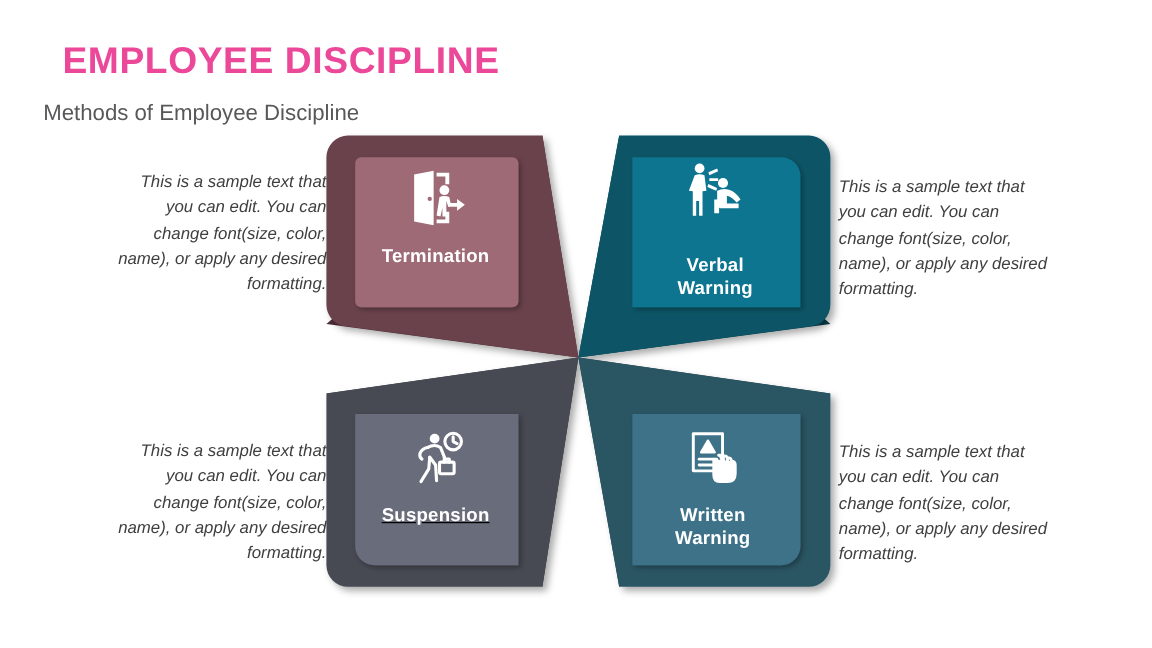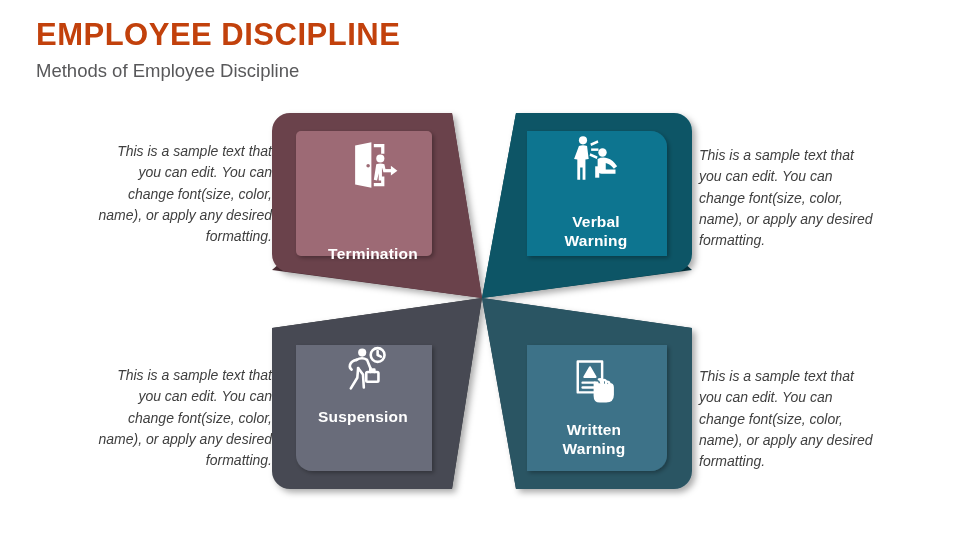--- a/index.html
+++ b/index.html
@@ -20,23 +20,23 @@
   #header {
     position: absolute;
     left: 36px;
     top: 18px;
     width: 700px;
   }
   #page-title {
     font-size: 31px;
     font-weight: bold;
     letter-spacing: 0.5px;
-    color: #c2410c;
+    color: #ec4899;
     line-height: 1.1;
-    margin: 0;
+    margin: 16px;
     white-space: nowrap;
   }
   #page-subtitle {
     font-size: 18.5px;
     font-weight: normal;
     color: #58585a;
     margin: 9px 0 0 0;
     line-height: 1.1;
   }
 
@@ -75,23 +75,23 @@
     margin-top: 13px;
     color: #ffffff;
     font-size: 15.5px;
     font-weight: bold;
     text-align: center;
     line-height: 1.24;
     letter-spacing: 0.2px;
     white-space: pre-line;
   }
 
-  #q-termination-content { left: 300px; top: 139px; width: 146px; gap: 40px; }
+  #q-termination-content { left: 290px; top: 139px; width: 146px; }
   #q-verbal-content      { left: 523px; top: 133px; width: 146px; gap: 14px; }
-  #q-suspension-content  { left: 290px; top: 342px; width: 146px; }
+  #q-suspension-content  { left: 290px; top: 355px; width: 146px; text-decoration: underline; }
   #q-written-content     { left: 521px; top: 355px; width: 146px; }
 
   
   .desc {
     position: absolute;
     font-size: 14px;
     font-style: italic;
     color: #3f3f3f;
     line-height: 1.52;
   }

